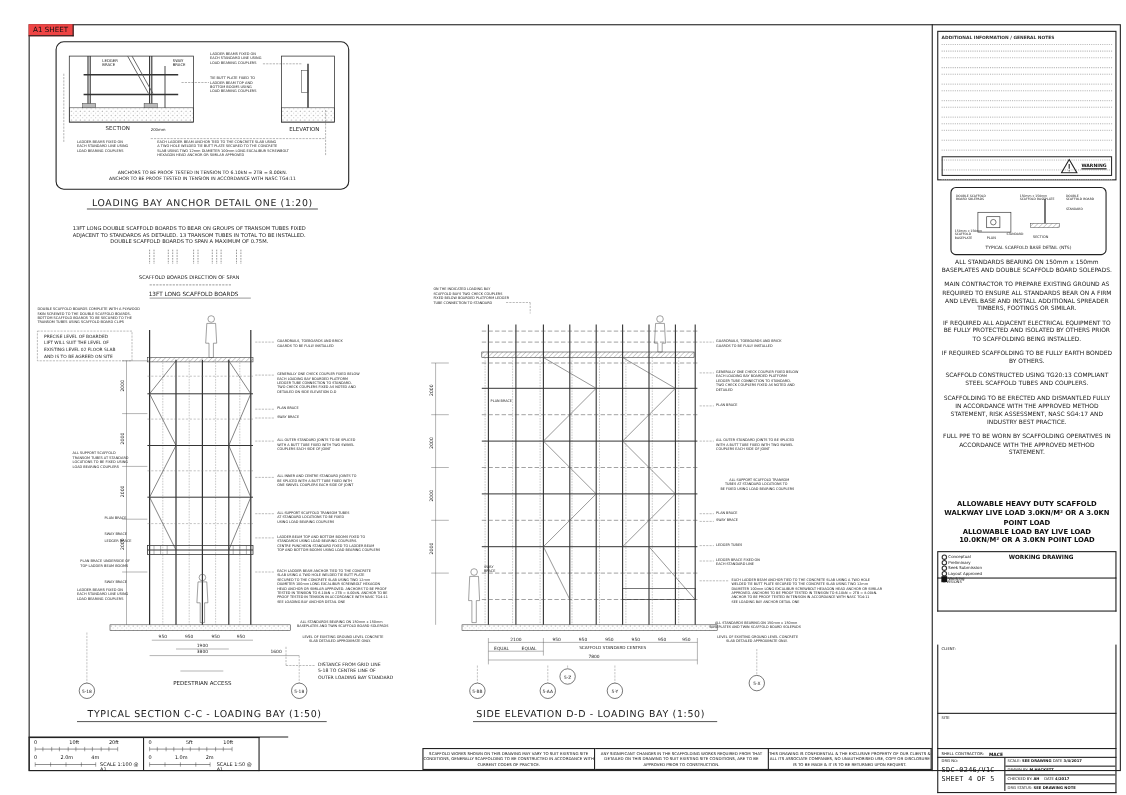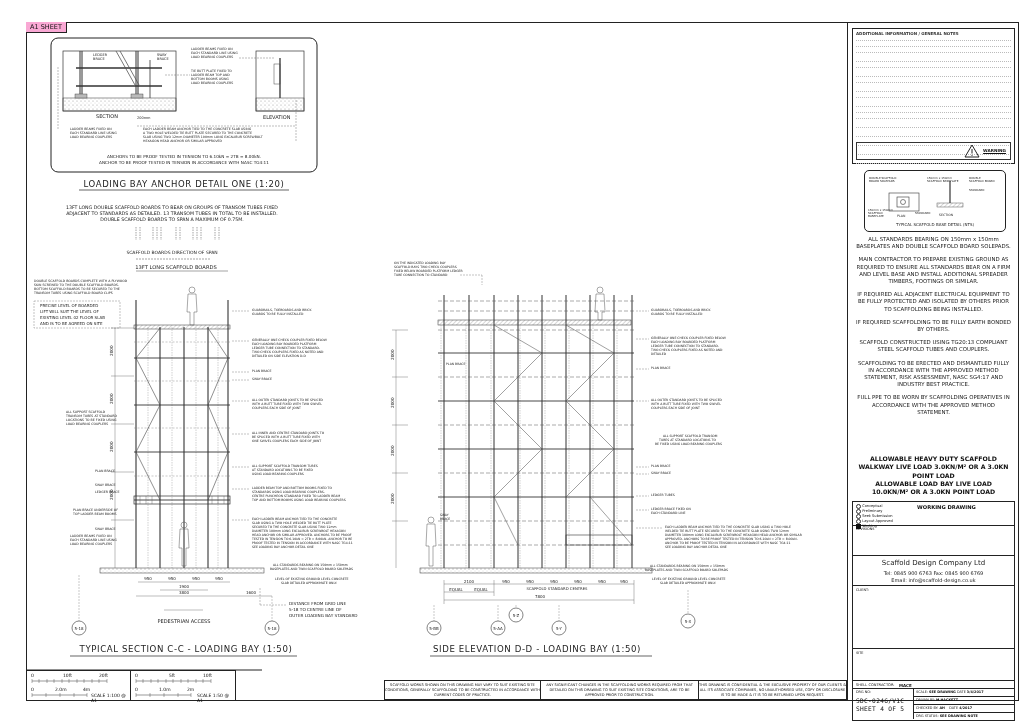--- a/index.html
+++ b/index.html
@@ -1,18 +1,18 @@
 <!DOCTYPE html>
 <html><head>
 <meta charset="utf-8">
 <style>
   html,body{margin:0;padding:0;background:#fff;}
   body{width:1024px;height:723px;position:relative;overflow:hidden;font-family:"DejaVu Sans",sans-serif;color:#111;}
   .sheet{position:absolute;left:26px;top:22px;width:993px;height:679px;border:1px solid #222;box-sizing:border-box;}
-  .sheet-tag{position:absolute;left:26px;top:22px;border:1px solid #222;border-top:none;border-left:none;font-size:6.5px;padding:1px 4px;background:#f9a8d4;}
+  .sheet-tag{position:absolute;left:26px;top:22px;border:1px solid #222;border-top:none;border-left:none;font-size:6.5px;padding:1px 4px;background:#ef4444;}
   .draw{position:absolute;left:0;top:0;}
   .t{font-family:"DejaVu Sans",sans-serif;fill:#222;}
   .tb{position:absolute;left:847px;top:22px;width:172px;height:679px;border-left:1px solid #222;box-sizing:border-box;}
   .tb-box{position:absolute;left:4px;right:4px;border:1px solid #222;box-sizing:border-box;}
   .tiny{font-size:3.6px;line-height:4.6px;color:#333;}
   .cnote{font-size:5.4px;line-height:7.2px;text-align:center;color:#222;}
   .bold-note{font-size:6.2px;line-height:8.4px;text-align:center;font-weight:bold;}
   .row{position:absolute;left:4px;right:4px;border:1px solid #222;box-sizing:border-box;font-size:4px;}
   .bottom-notes{position:absolute;top:680px;height:20px;border:1px solid #222;box-sizing:border-box;font-size:3.6px;line-height:5px;text-align:center;padding-top:2px;}
   .scalebar{position:absolute;top:670px;height:31px;border:1px solid #222;box-sizing:border-box;font-size:4.5px;}
@@ -617,25 +617,20 @@
       <div><span style="display:inline-block;width:3px;height:3px;border:.5px solid #333;border-radius:50%;vertical-align:middle;"></span> <span>Preliminary</span></div>
       <div><span style="display:inline-block;width:3px;height:3px;border:.5px solid #333;border-radius:50%;vertical-align:middle;"></span> <span>Seek Submission</span></div>
       <div><span style="display:inline-block;width:3px;height:3px;border:.5px solid #333;border-radius:50%;vertical-align:middle;"></span> <span>Layout Approved</span></div>
       <div><span style="display:inline-block;width:3px;height:3px;border:.5px solid #111;background:#111;vertical-align:middle;"></span> <span>Working</span></div>
     </div>
     <div style="position:absolute;left:64px;top:2px;font-size:5.2px;font-weight:bold;">WORKING DRAWING</div>
   </div>
   <div class="row" style="top:503px;height:31px;border-top:none;">
     <span style="position:absolute;left:3px;top:2px;font-size:3.4px;">REVISIONS</span>
   </div>
-  <div class="row" style="top:534px;height:30px;border-top:none;text-align:center;">
-    <div style="font-size:7px;margin-top:3px;color:#222;">Scaffold Design Company Ltd</div>
-    <div style="font-size:5px;margin-top:3px;color:#222;">Tel: 0845 900 6763 Fax: 0845 900 6769</div>
-    <div style="font-size:5px;margin-top:1px;color:#222;">Email: info@scaffold-design.co.uk</div>
-  </div>
   <div class="row" style="top:564px;height:63px;border-top:none;">
     <span style="position:absolute;left:3px;top:2px;font-size:3.4px;">CLIENT:</span>
   </div>
   <div class="row" style="top:627px;height:32px;border-top:none;">
     <span style="position:absolute;left:3px;top:2px;font-size:3.4px;">SITE</span>
   </div>
   <div class="row" style="top:659px;height:8px;border-top:none;">
     <span style="position:absolute;left:3px;top:2px;font-size:3.6px;">SHELL CONTRACTOR:</span>
     <span style="position:absolute;left:46px;top:1.5px;font-size:4px;font-weight:bold;">MACE</span>
   </div>

